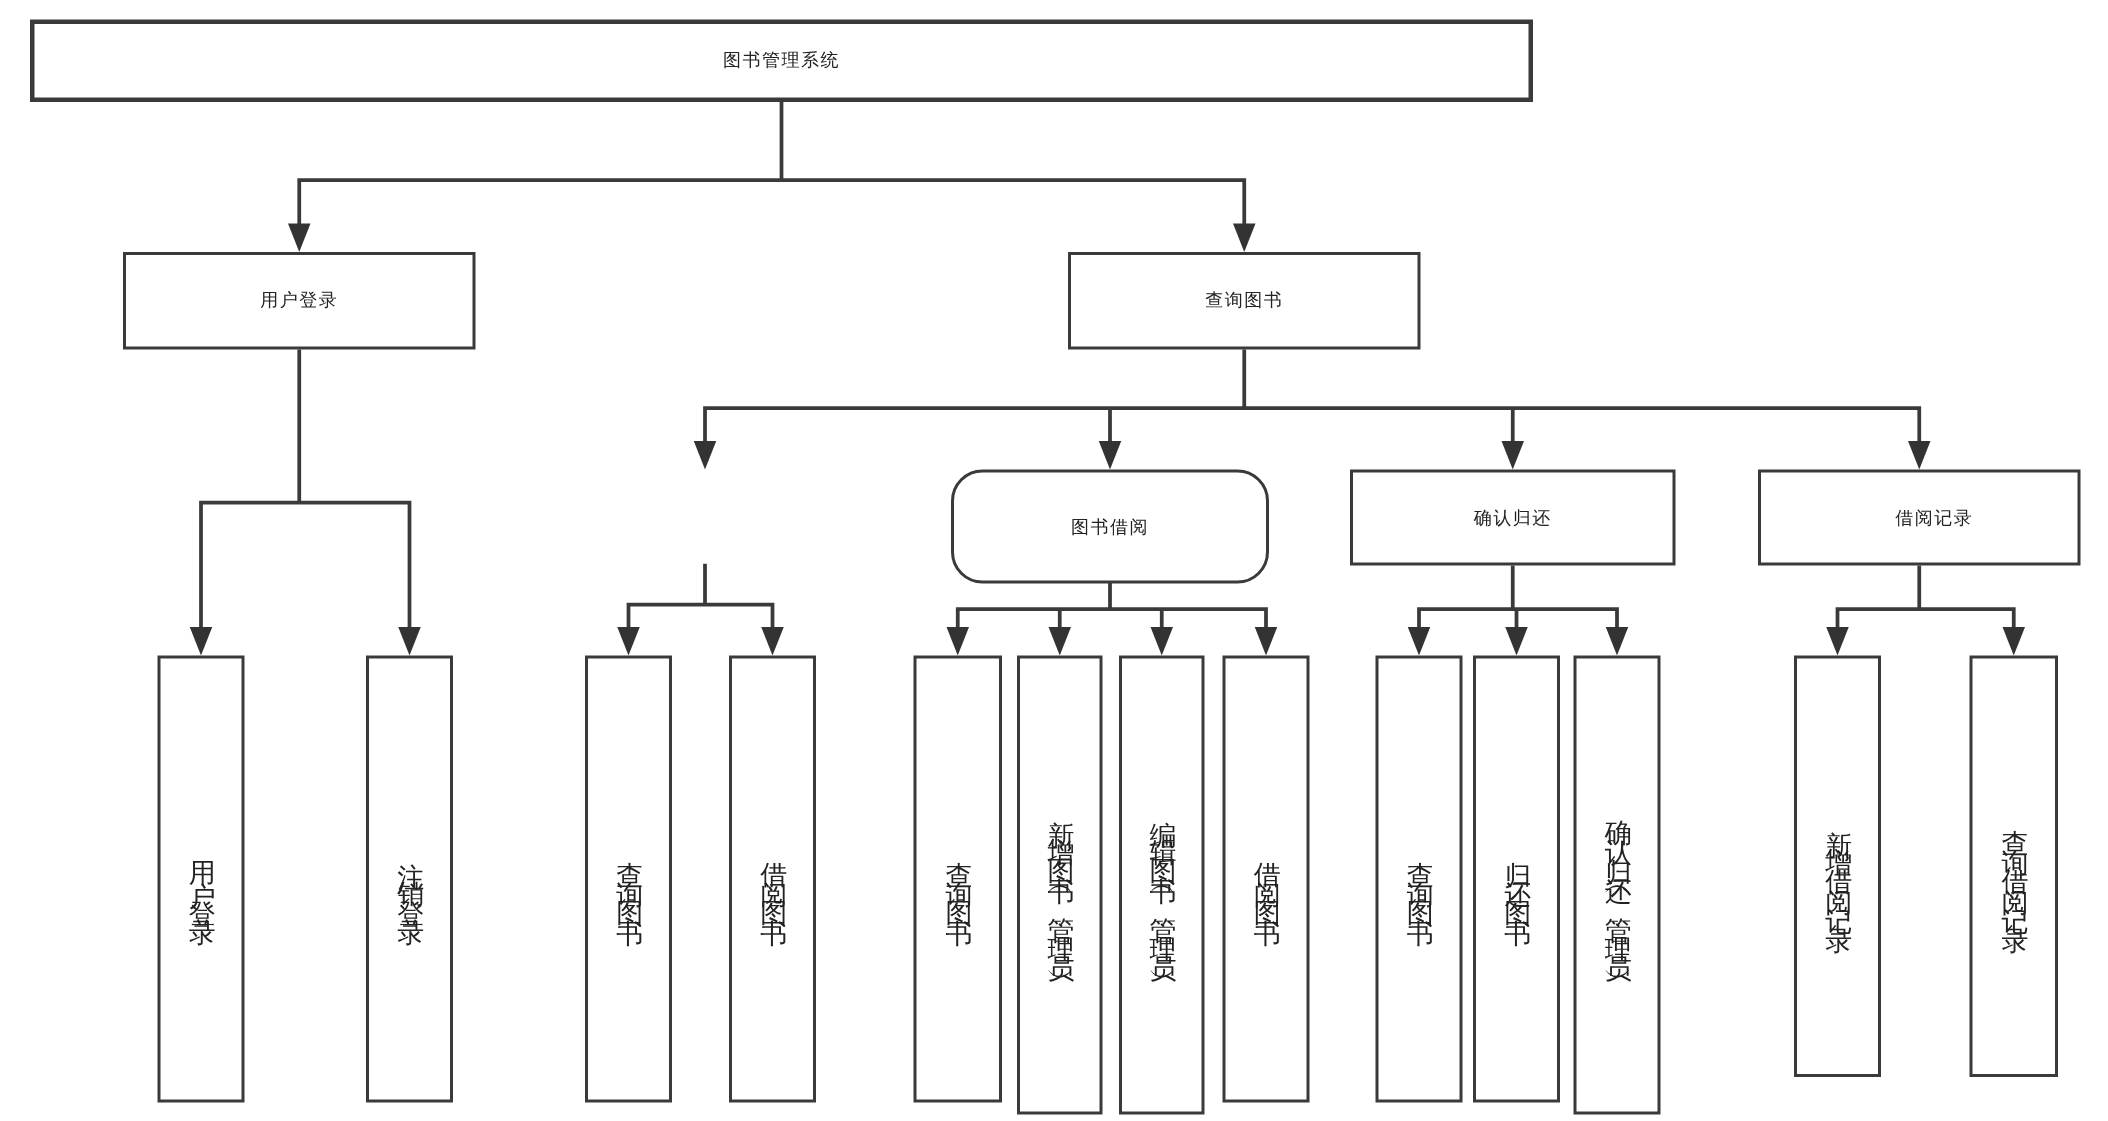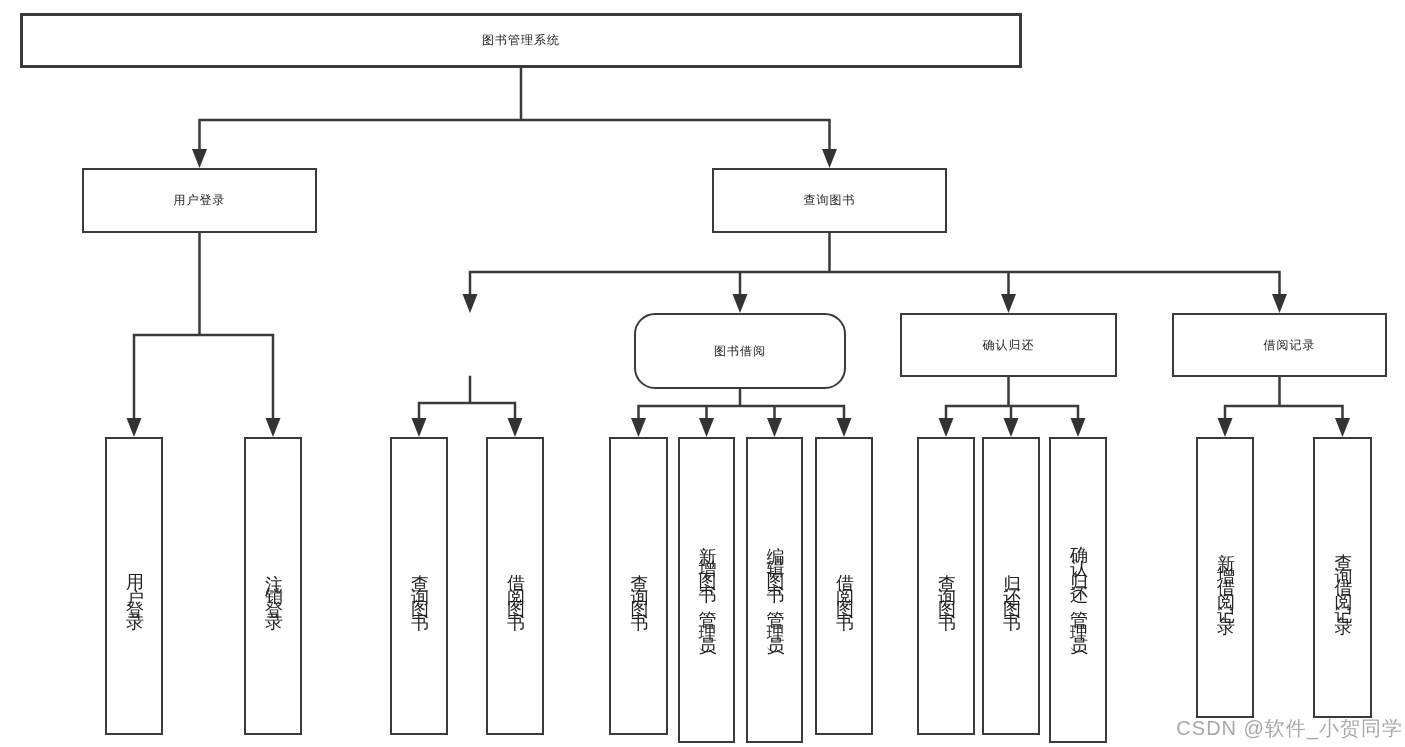--- a/index.html
+++ b/index.html
@@ -143,14 +143,13 @@
     <span class="vtext">确认归还（管理员）</span>
   </div>
 
   <div class="box v" id="n-e1">
     <span class="vtext">新增借阅记录</span>
   </div>
   <div class="box v" id="n-e2">
     <span class="vtext">查询借阅记录</span>
   </div>
 
-  <div id="watermark">CSDN @软件_小贺同学</div>
 </div>
 
 </body></html>

